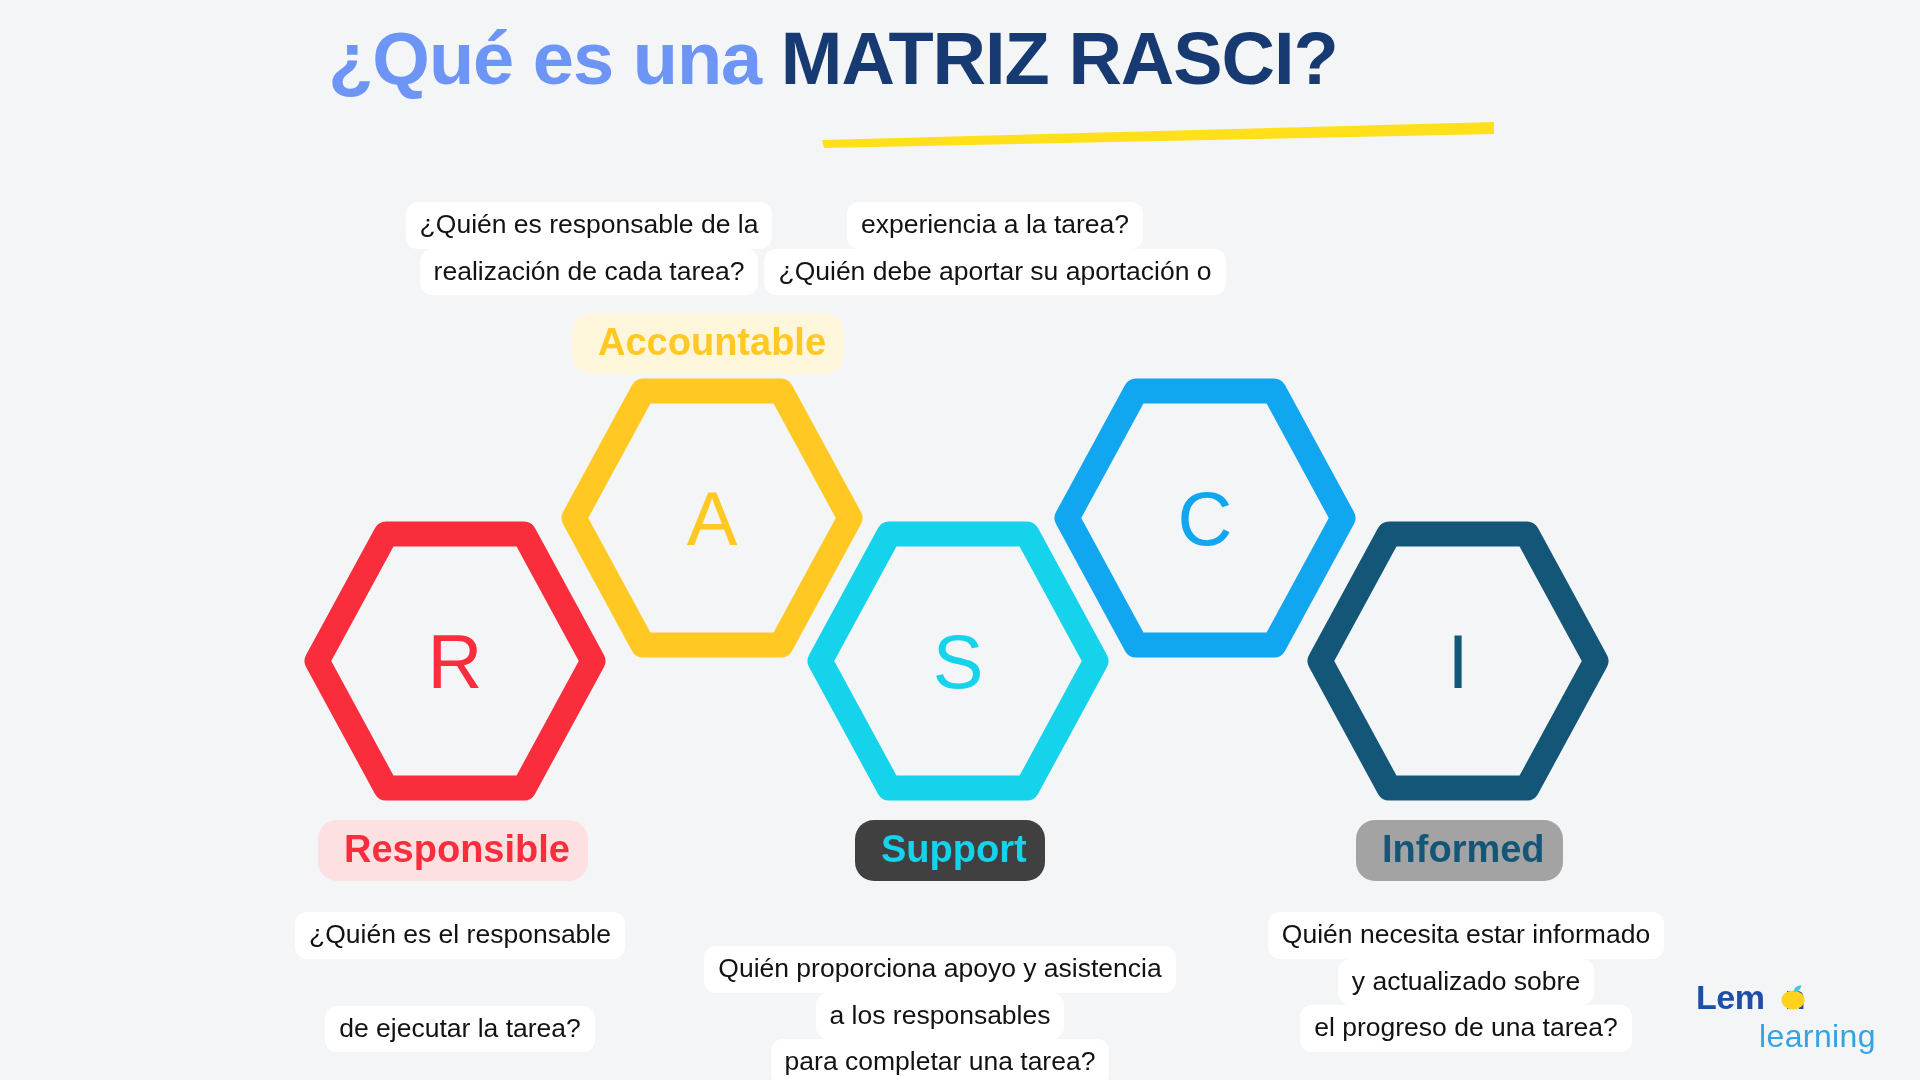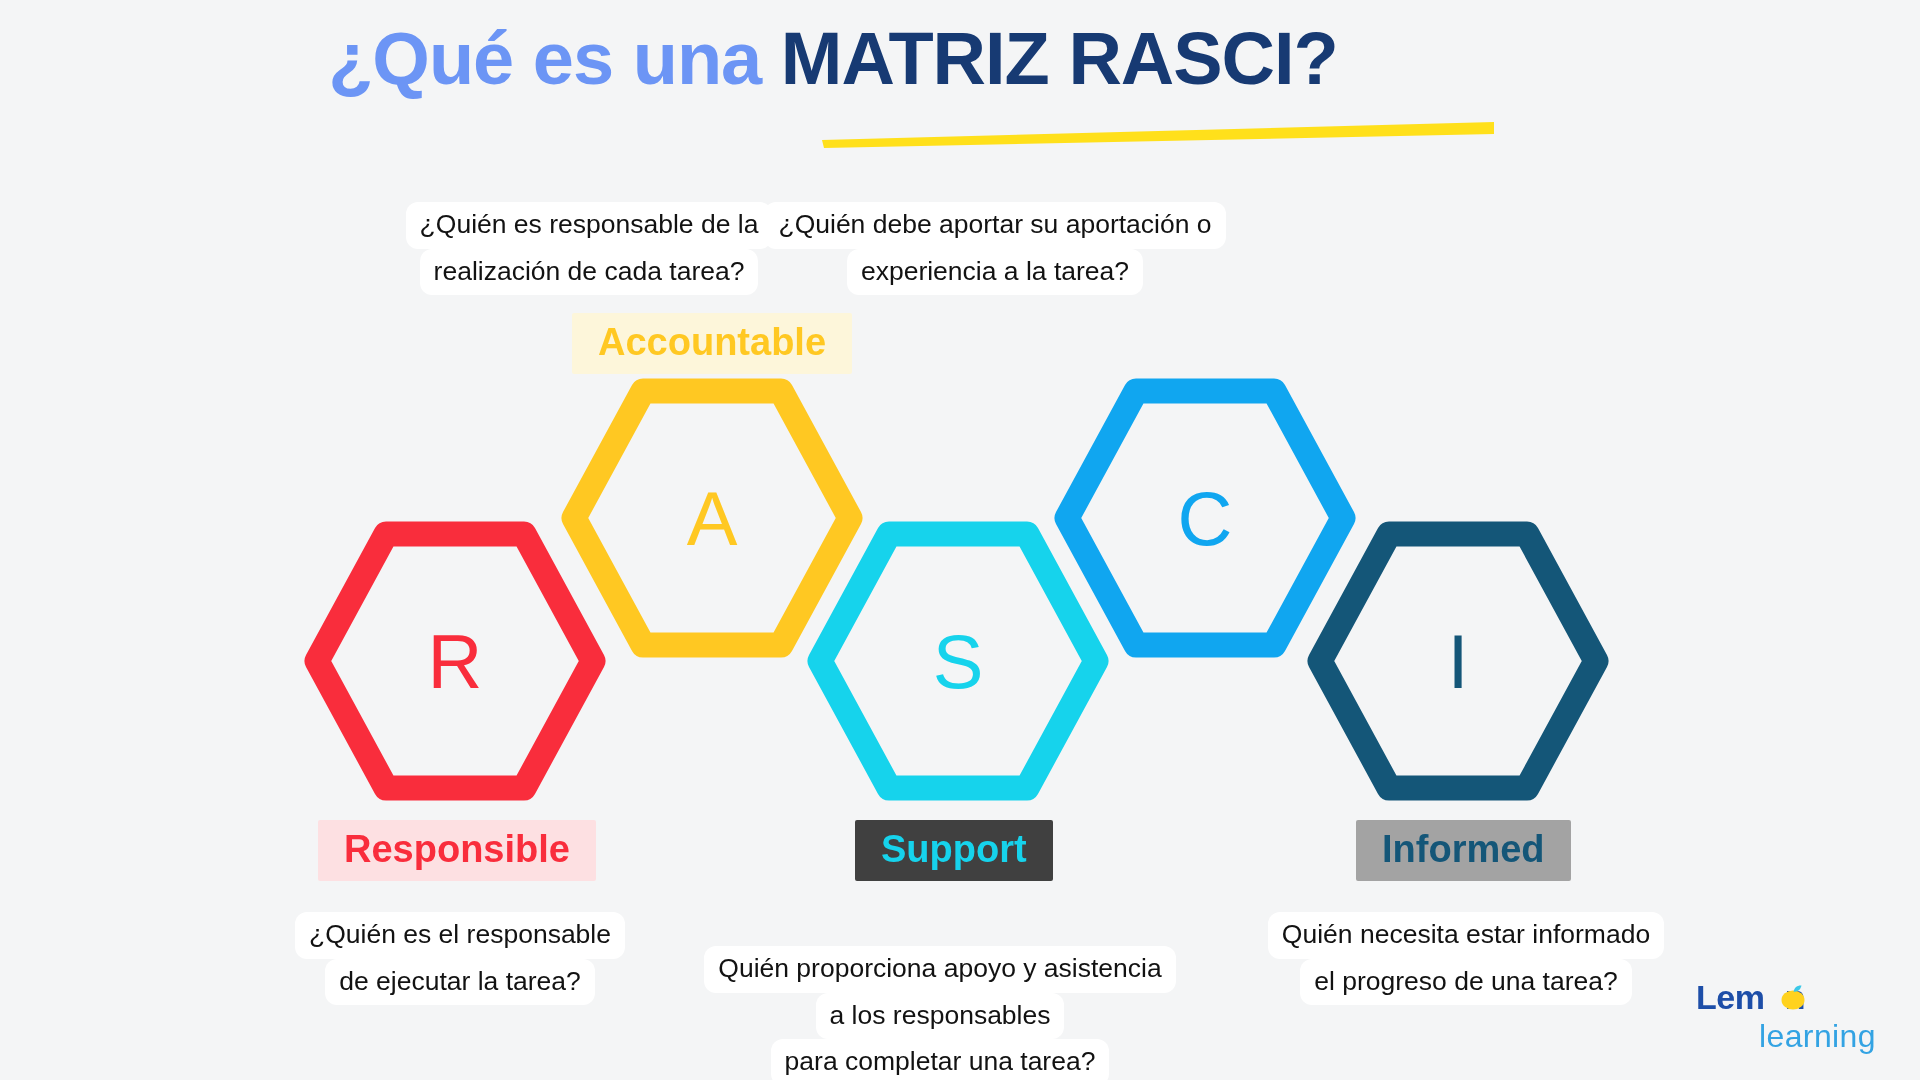--- a/index.html
+++ b/index.html
@@ -38,22 +38,22 @@
     padding:9px 14px 11px 14px;
     border-radius:12px;
     white-space:nowrap;
   }
   .ca-center{ align-items:center; }
 
   
   .pill{
     position:absolute;
     font-size:38px; font-weight:bold;
-    padding:10px 26px 13px 26px;
-    border-radius:2px;
+    padding:10px 18px 13px 26px;
+    border-radius:19px;
     line-height:1.0; white-space:nowrap;
   }
 
   
   .hex{ position:absolute; }
   .hex svg{ display:block; overflow:visible; }
   .hex-letter{
     position:absolute; inset:0;
     display:flex; align-items:center; justify-content:center;
     font-size:76px; font-weight:normal;
@@ -87,22 +87,22 @@
   <svg class="title-underline" viewBox="0 0 672 26">
     <path d="M0 18 L672 0 L672 12 L2 26 Z" fill="#FFE01B"></path>
   </svg>
 
   <div class="callout ca-center" style="left:424px; top:202px; width:330px;text-align:center;">
     <span>¿Quién es responsable de la</span>
     <span>realización de cada tarea?</span>
   </div>
 
   <div class="callout ca-center" style="left:778px; top:202px; width:434px;">
+    <span>experiencia a la tarea?</span>
     <span>¿Quién debe aportar su aportación o</span>
-    <span>experiencia a la tarea?</span>
   </div>
 
   <div class="pill" style="left:572px; top:313px; color:#FFC822; background:#FDF6DA;">Accountable</div>
 
 
   <div class="hex" style="left:567px; top:385px; width:290px; height:266px;">
     <svg width="290" height="266" viewBox="0 0 290 266">
       <path d="M76 6 L214 6 L283 133 L214 260 L76 260 L7 133 Z" fill="none" stroke="#FFC822" stroke-width="25" stroke-linejoin="round"></path>
     </svg>
     <div class="hex-letter" style="color:#FFC822;">A</div>
@@ -135,33 +135,34 @@
     </svg>
     <div class="hex-letter" style="color:#145678;">I</div>
   </div>
 
   <div class="pill" style="left:318px; top:820px; color:#F92D3C; background:#FDE0E2;">Responsible</div>
 
   <div class="pill" style="left:855px; top:820px; color:#16D3EC; background:#404040;">Support</div>
 
   <div class="pill" style="left:1356px; top:820px; color:#145678; background:#a3a3a3;">Informed</div>
 
-  <div class="callout ca-center" style="left:285px; top:912px; width:350px;">
+  <div class="callout ca-center" style="left:285px; top:912px; width:350px;gap:47px;">
     <span>¿Quién es el responsable</span>
     <span>de ejecutar la tarea?</span>
   </div>
 
   <div class="callout ca-center" style="left:690px; top:912px; width:500px;margin-top:34px;">
     <span>Quién proporciona apoyo y asistencia</span>
     <span>a los responsables</span>
     <span>para completar una tarea?</span>
   </div>
 
   <div class="callout ca-center" style="left:1245px; top:912px; width:442px;">
     <span>Quién necesita estar informado</span>
+    <span>y actualizado sobre</span>
     <span>el progreso de una tarea?</span>
   </div>
 
   <div class="logo">
     <div class="logo-main"><span>Lem</span><span style="opacity:0;">o</span><span>n</span></div>
     <svg class="logo-lemon" viewBox="0 0 30 26">
       <ellipse cx="15" cy="16" rx="11.5" ry="9.5" fill="#FFD21E"></ellipse>
       <path d="M15.5 7.5 C16.5 3 20 1 23.5 1.5 C22.5 6 19 8.5 15.5 7.5 Z" fill="#3BC8E8"></path>
     </svg>
     <div class="logo-sub">learning</div>

